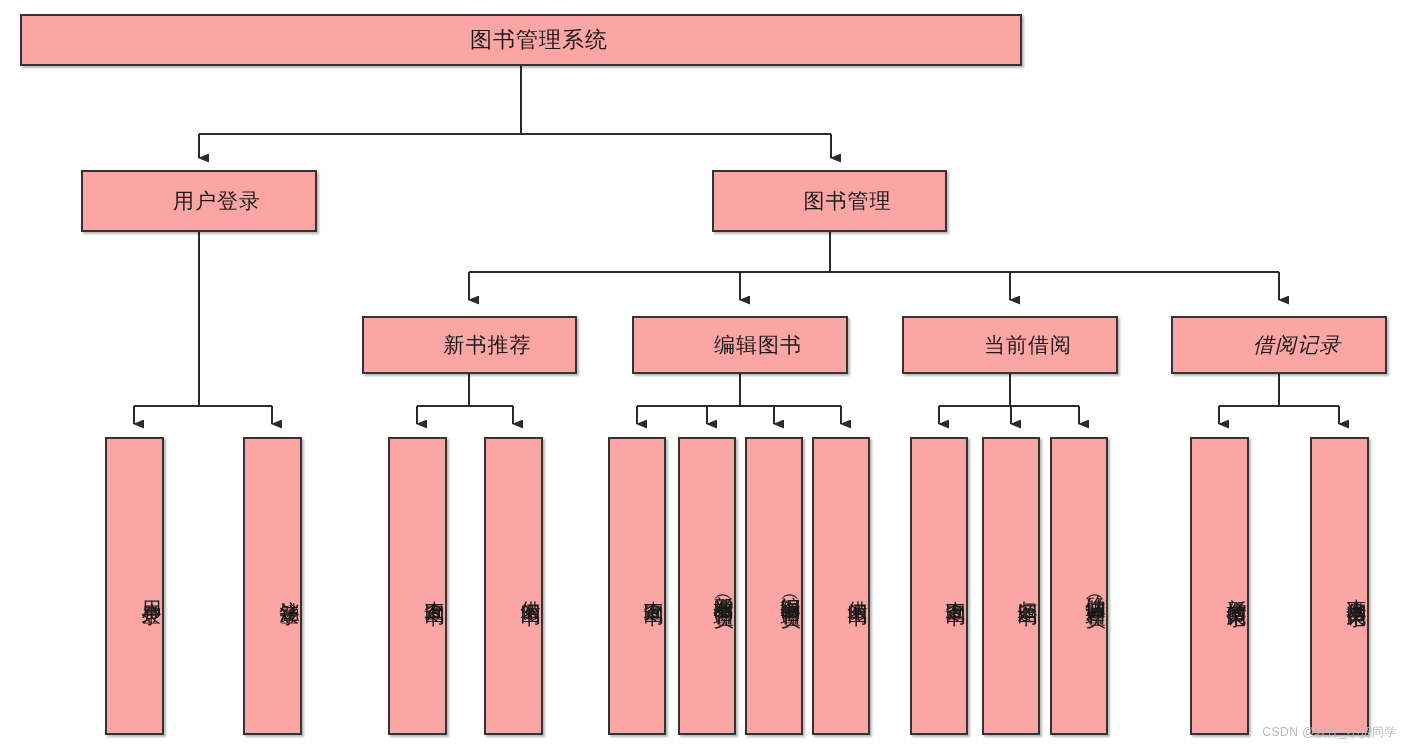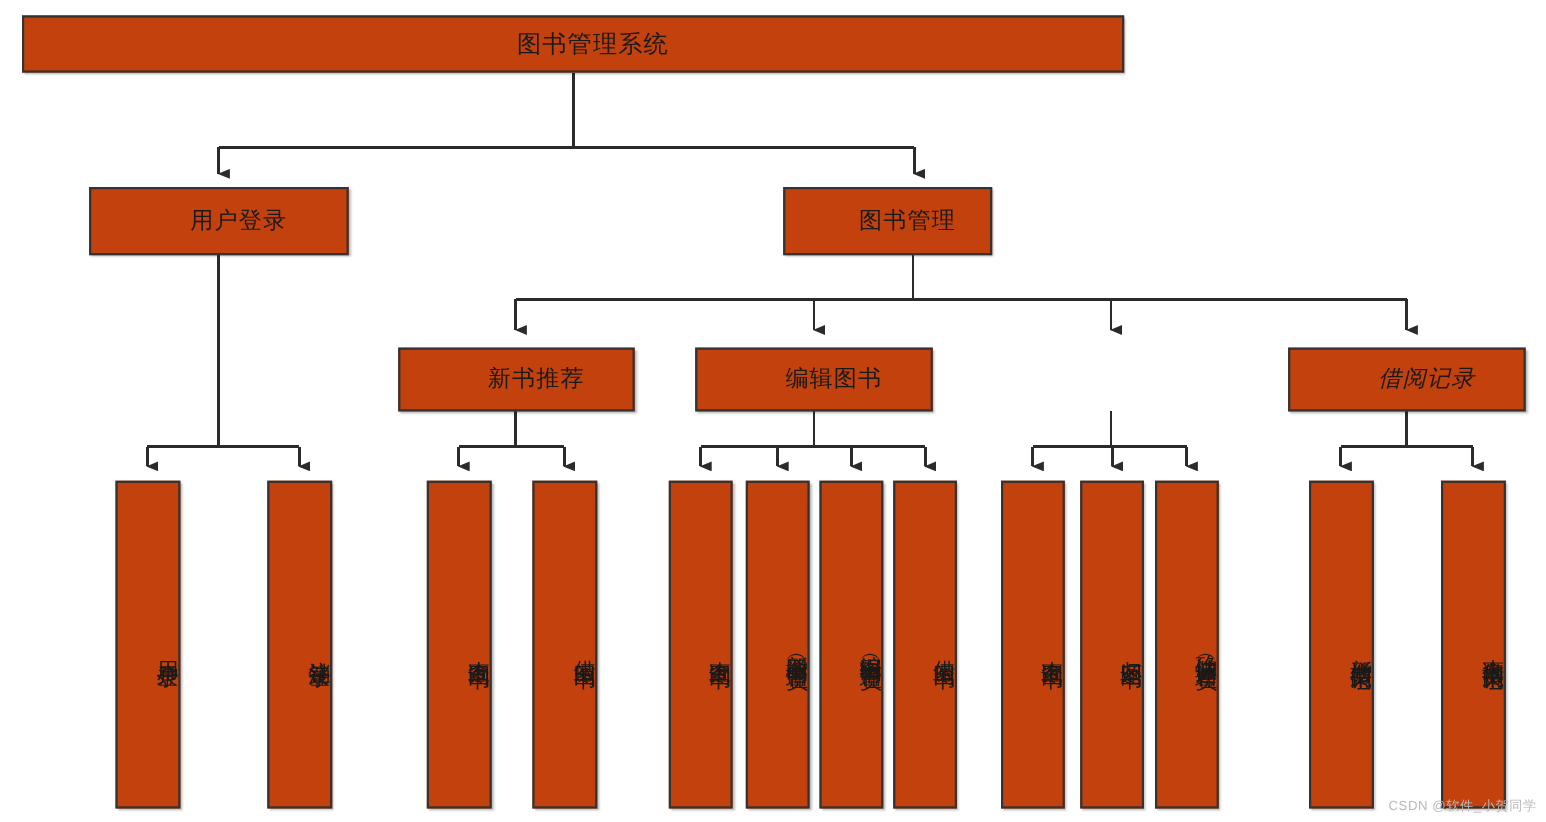--- a/index.html
+++ b/index.html
@@ -10,21 +10,21 @@
     font-family:"Liberation Sans","DejaVu Sans",sans-serif;
     overflow:hidden;
     position:relative;
   }
   #diagram-root{position:absolute;left:0;top:0;width:1405px;height:747px;}
   #wires{position:absolute;left:0;top:0;width:1405px;height:747px;}
 
   .node{
     position:absolute;
     box-sizing:border-box;
-    background:#c2410c;
+    background:#fca5a5;
     border:2.5px solid #333333;
     box-shadow:2px 2px 2px rgba(0,0,0,0.28);
     display:flex;
     align-items:center;
     justify-content:center;
     color:#1a1a1a;
     padding-left:36px;
   }
   .node.h-node{
     font-size:21px;
@@ -113,29 +113,32 @@
     </g>
   </svg>
 
   <div class="node h-node root-node" id="node-root" style="left: 20px; top: 14px; width: 1002px; height: 52px;">
     <span>图书管理系统</span>
   </div>
 
   <div class="node h-node" id="node-l1-0" style="left: 81px; top: 170px; width: 236px; height: 62px;">
     <span>用户登录</span>
   </div>
-  <div class="node h-node" id="node-l1-1" style="left: 712px; top: 170px; width: 190px; height: 62px;">
+  <div class="node h-node" id="node-l1-1" style="left: 712px; top: 170px; width: 235px; height: 62px;">
     <span>图书管理</span>
   </div>
 
   <div class="node h-node" id="node-l2-0" style="left: 362px; top: 316px; width: 215px; height: 58px; justify-content: center;">
     <span>新书推荐</span>
   </div>
   <div class="node h-node" id="node-l2-1" style="left: 632px; top: 316px; width: 216px; height: 58px;">
     <span>编辑图书</span>
+  </div>
+  <div class="node h-node" id="node-l2-2" style="left: 902px; top: 316px; width: 216px; height: 58px;">
+    <span>当前借阅</span>
   </div>
   <div class="node h-node" id="node-l2-3" style="left: 1171px; top: 316px; width: 216px; height: 58px; font-style: italic;">
     <span>借阅记录</span>
   </div>
 
   <div class="node v-node" id="node-leaf-0" style="left: 105px; top: 437px; width: 59px; height: 298px;">
     <span>用户登录</span>
   </div>
   <div class="node v-node" id="node-leaf-1" style="left: 243px; top: 437px; width: 59px; height: 298px;">
     <span>注销登录</span>

